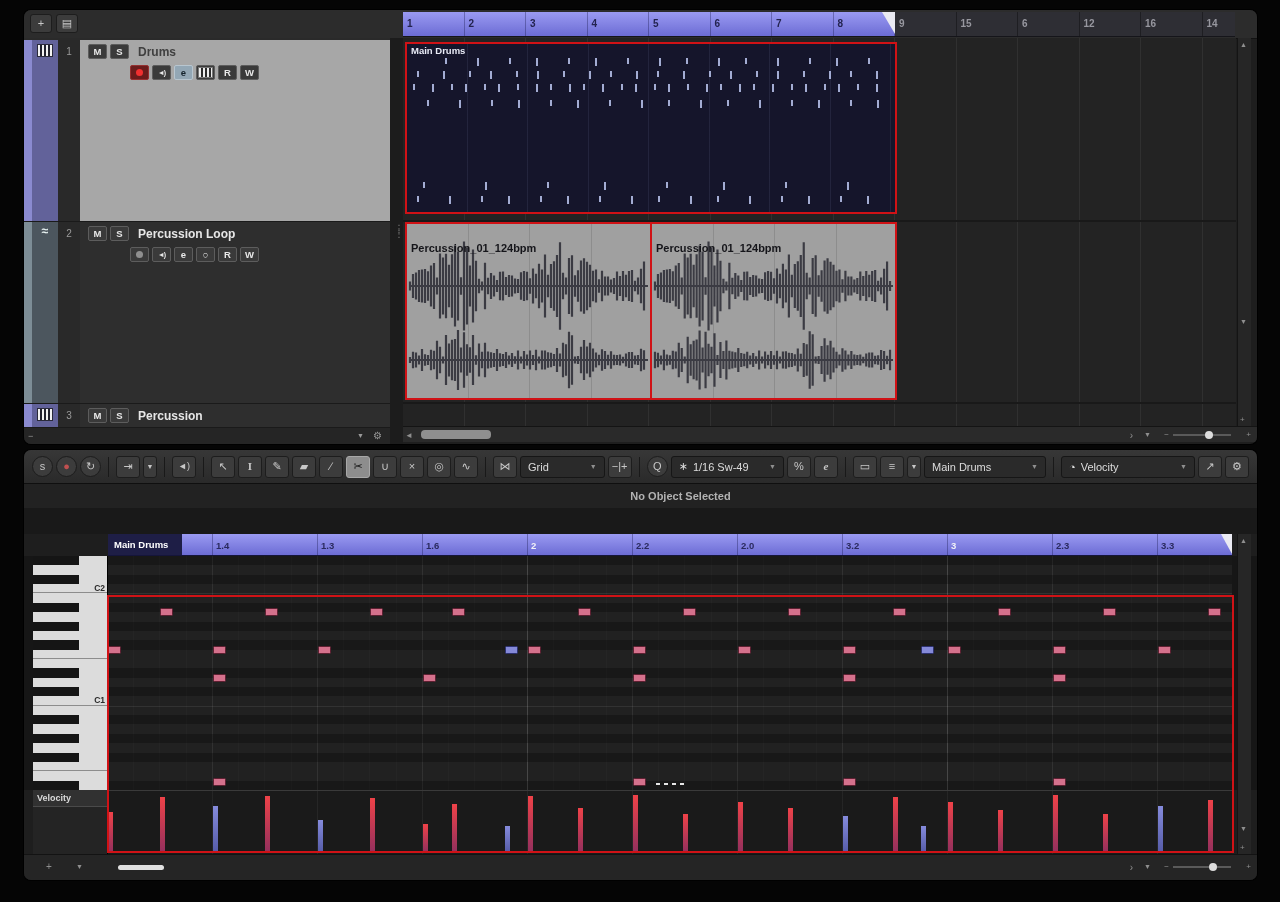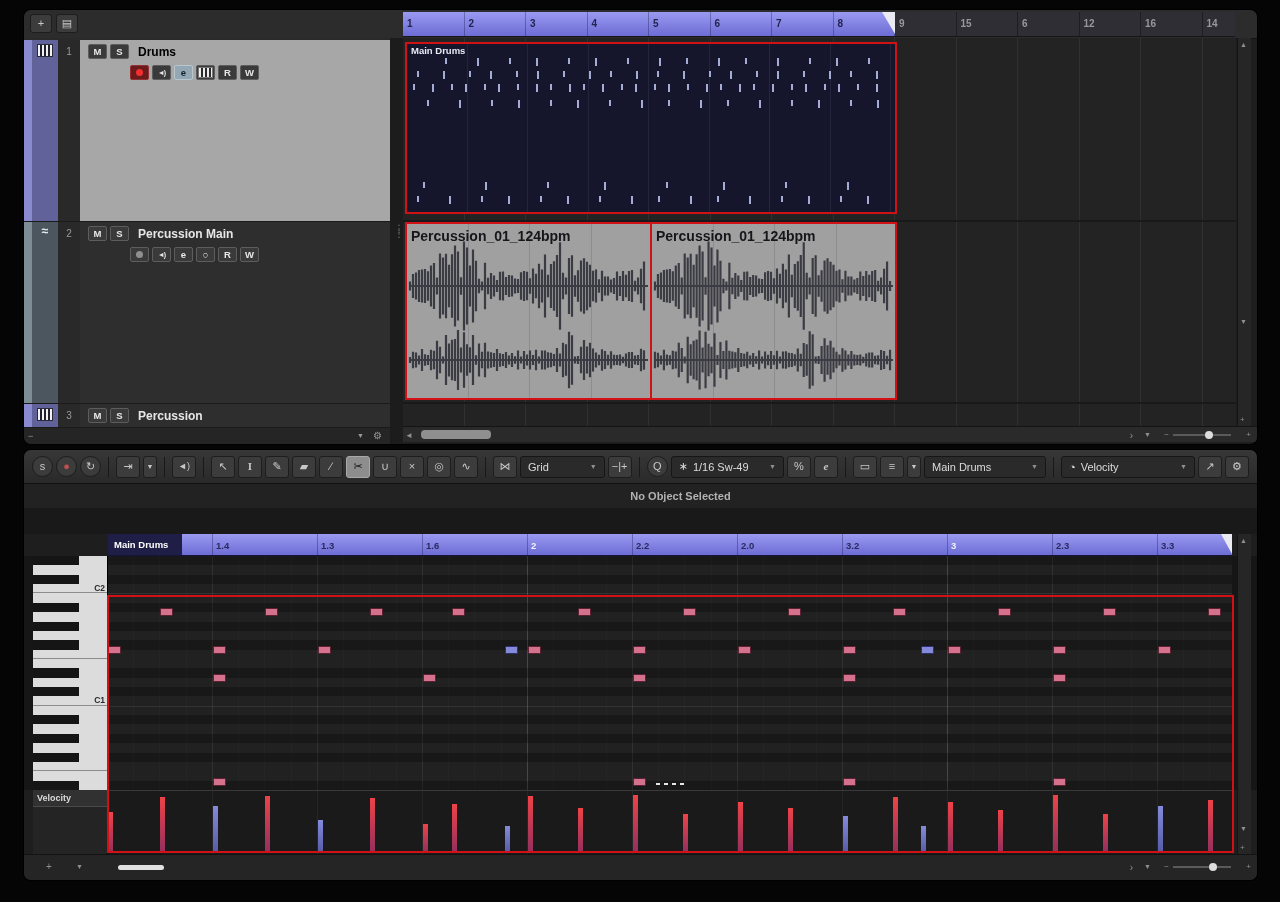--- a/index.html
+++ b/index.html
@@ -41,21 +41,21 @@
   .t1 .ticol,.t3 .ticol{background:#62629a;}
   .t2 .ticol{background:#4c565e;}
   .tnumcol{width:22px;flex:none;background:#292929;color:#9a9a9a;font-size:10px;text-align:center;padding-top:6px;box-sizing:border-box;}
   .tbody{flex:1;position:relative;background:#2e2e2e;}
   .t1 .tbody{background:#a7a7a7;}
   .trow1{position:absolute;top:4px;left:8px;display:flex;align-items:center;gap:3px;}
   .trow2{position:absolute;top:25px;left:50px;display:flex;align-items:center;gap:3px;}
   .tbtn{width:19px;height:15px;background:#3a3a3a;border:1px solid #5d5d5d;border-radius:2px;color:#e8e8e8;font-size:9.5px;font-weight:bold;display:flex;align-items:center;justify-content:center;box-sizing:border-box;padding:0;}
   .tbtn .sicon{font-size:7px;letter-spacing:-1px;}
   .tname{font-weight:bold;font-size:12px;margin-left:6px;white-space:nowrap;}
-  .t1 .tname{color:#000000;}
+  .t1 .tname{color:#404040;}
   .t2 .tname,.t3 .tname{color:#e6e6e6;}
   .rec1{background:#6a1c1c;border-color:#953030;}
   .dot{width:7px;height:7px;border-radius:50%;background:#f03030;}
   .dot.g{background:#8f8f8f;}
   .ebtn1{background:#93a7b5;color:#14222c;border-color:#b8c6d0;}
   .tpiano{width:14px;height:11px;border:1px solid #2a2a3a;background:repeating-linear-gradient(to right,#f2f2f2 0 2px,#20202c 2px 4px);}
   .mpiano{width:13px;height:9px;border:1px solid #777;background:repeating-linear-gradient(to right,#ededed 0 2px,#2a2a2a 2px 4px);}
   .aicon{color:#e8f2f2;font-size:12px;font-weight:bold;line-height:10px;}
   .tl-bottom{position:absolute;left:0;top:418px;width:366px;height:16px;background:#252525;}
   .tlb{position:absolute;font-size:9px;color:#9a9a9a;background:none;border:none;padding:0;}
@@ -67,21 +67,21 @@
     background-image:repeating-linear-gradient(to right,transparent 0 60.5px,#303030 60.5px 61.5px);}
   .hsep{position:absolute;left:0;width:100%;height:2px;background:#191919;}
   .midi-clip{position:absolute;left:2px;top:4px;width:492px;height:172px;background-color:#15152b;border:2px solid #d01216;box-sizing:border-box;
     background-image:repeating-linear-gradient(to right,transparent 0 59.5px,rgba(160,170,220,.10) 59.5px 60.5px);}
   .clip-name{position:absolute;top:1px;left:4px;z-index:3;font-size:9.5px;font-weight:bold;color:#e8eaf6;}
   .mdash{position:absolute;width:2px;background:rgba(178,188,230,.9);}
   .audio-wrap{position:absolute;left:2px;top:184px;width:492px;height:178px;border:2px solid #d01216;display:flex;box-sizing:border-box;background:#a0a0a0;}
   .audio-clip{position:relative;flex:1;background-color:#a0a0a0;overflow:hidden;
     background-image:repeating-linear-gradient(to right,transparent 0 60.5px,rgba(0,0,0,.12) 60.5px 61.5px);}
   .audio-clip.second{border-left:2px solid #d01216;}
-  .aname{position:absolute;top:4px;left:4px;z-index:3;font-size:14px;font-weight:bold;color:#15151a;}
+  .aname{position:absolute;top:18px;left:4px;z-index:3;font-size:11px;font-weight:bold;color:#15151a;}
   .wsvg{position:absolute;left:0;top:12px;width:100%;height:162px;}
 
   .hscroll{position:absolute;height:16px;background:#2a2a2a;border-top:1px solid #141414;box-sizing:border-box;}
   #pw .hscroll{left:379px;top:416px;width:854px;}
   .hthumb{position:absolute;border-radius:4px;background:#8f8f8f;}
   .sg{background:none;border:none;padding:0;position:absolute;font-size:8px;color:#8f8f8f;}
   .zline{position:absolute;height:2px;background:#5a5a5a;}
   .zdot{position:absolute;width:8px;height:8px;border-radius:50%;background:#dcdcdc;}
   .vscroll{position:absolute;width:14px;background:#262626;border-left:1px solid #141414;box-sizing:border-box;}
   #pw .vscroll{left:1213px;top:28px;height:388px;}
@@ -187,21 +187,21 @@
     <div class="track t2">
       <div class="tstrip"></div>
       <div class="ticol">
           <span class="aicon">≈</span>
         </div>
       <div class="tnumcol">2</div>
       <div class="tbody">
         <div class="trow1">
           <button class="tbtn">M</button>
           <button class="tbtn">S</button>
-          <span class="tname">Percussion Main</span>
+          <span class="tname">Percussion Loop</span>
         </div>
         <div class="trow2">
           <button class="tbtn">
               <span class="dot g"></span>
             </button>
           <button class="tbtn">
               <span class="sicon">◄)</span>
             </button>
           <button class="tbtn">e</button>
           <button class="tbtn">○</button>

